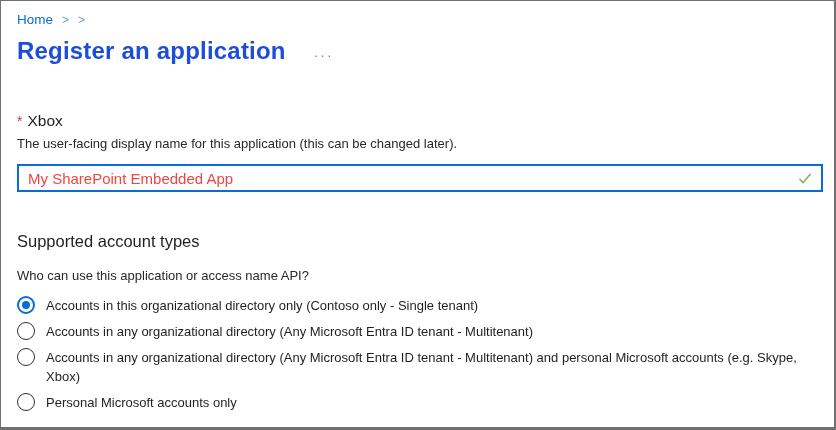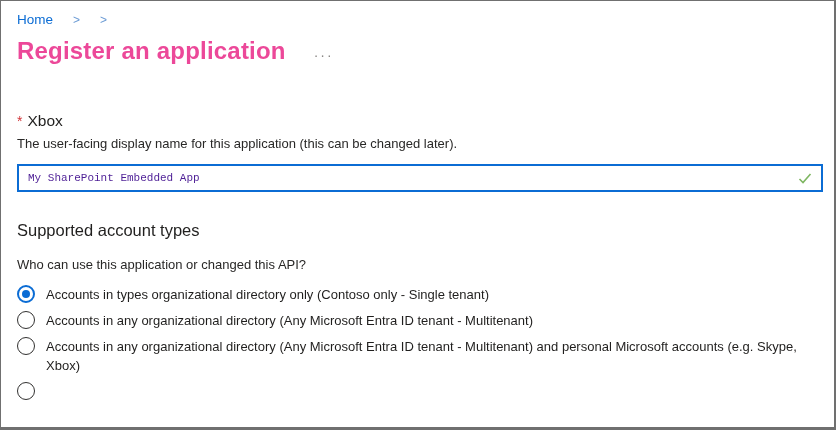--- a/index.html
+++ b/index.html
@@ -18,21 +18,21 @@
     border-bottom-width: 3px;
     overflow: hidden;
     padding: 0 14px 0 16px;
   }
   
   .breadcrumb {
     margin-top: 11px;
     font-size: 13.5px;
     display: flex;
     align-items: center;
-    gap: 20px;
+    gap: 9px;
   }
   .breadcrumb a {
     color: #0b6cd4;
     text-decoration: none;
     cursor: pointer;
   }
   .breadcrumb .chev {
     color: #6a9ad4;
     font-size: 12px;
     line-height: 1;
@@ -40,21 +40,21 @@
   }
   
   .title-row {
     margin-top: 10px;
     display: flex;
     align-items: center;
   }
   .page-title {
     font-size: 24px;
     font-weight: 700;
-    color: #ec4899;
+    color: #1d4ed8;
     letter-spacing: 0.2px;
   }
   .more-options {
     margin-left: 28px;
     color: #8a8886;
     font-size: 14px;
     letter-spacing: 2px;
     cursor: pointer;
     line-height: 1;
     padding-top: 8px;
@@ -81,34 +81,34 @@
     border: 2px solid #0b6cd4;
     background: #ffffff;
     display: flex;
     align-items: center;
     padding: 0 8px 0 9px;
   }
   .input-field input {
     flex: 1;
     border: none;
     outline: none;
-    font-family: Liberation Mono, monospace;
-    font-size: 11px;
-    color: #4c1d95;
+    font-family: Liberation Sans, sans-serif;
+    font-size: 15px;
+    color: #ef4444;
     background: transparent;
     padding: 0;
   }
   .check-icon {
     width: 16px;
     height: 16px;
     flex: 0 0 auto;
   }
   
   .section-heading {
-    margin-top: 29px;
+    margin-top: 40px;
     font-size: 16.5px;
     color: #201f1e;
   }
   .question {
     margin-top: 17px;
     font-size: 13px;
     color: #292827;
   }
   .options {
     margin-top: 13px;
@@ -174,33 +174,34 @@
 
   <div class="input-field">
     <input type="text" value="My SharePoint Embedded App" style="">
     <svg class="check-icon" viewBox="0 0 16 16">
       <polyline points="2.5,9 6,12.5 13.5,4" fill="none" stroke="#7eb661" stroke-width="1.6"></polyline>
     </svg>
   </div>
 
   <div class="section-heading">Supported account types</div>
 
-  <div class="question">Who can use this application or changed this API?</div>
+  <div class="question">Who can use this application or access name API?</div>
 
   <div class="options">
     <div class="option-row">
       <span class="radio selected"></span>
-      <span class="label">Accounts in types organizational directory only (Contoso only - Single tenant)</span>
+      <span class="label">Accounts in this organizational directory only (Contoso only - Single tenant)</span>
     </div>
     <div class="option-row">
       <span class="radio"></span>
       <span class="label">Accounts in any organizational directory (Any Microsoft Entra ID tenant - Multitenant)</span>
     </div>
     <div class="option-row">
       <span class="radio"></span>
       <span class="label">Accounts in any organizational directory (Any Microsoft Entra ID tenant - Multitenant) and personal Microsoft accounts (e.g. Skype, Xbox)</span>
     </div>
     <div class="option-row">
       <span class="radio"></span>
+      <span class="label">Personal Microsoft accounts only</span>
     </div>
   </div>
 
 </div>
 
 </body></html>

